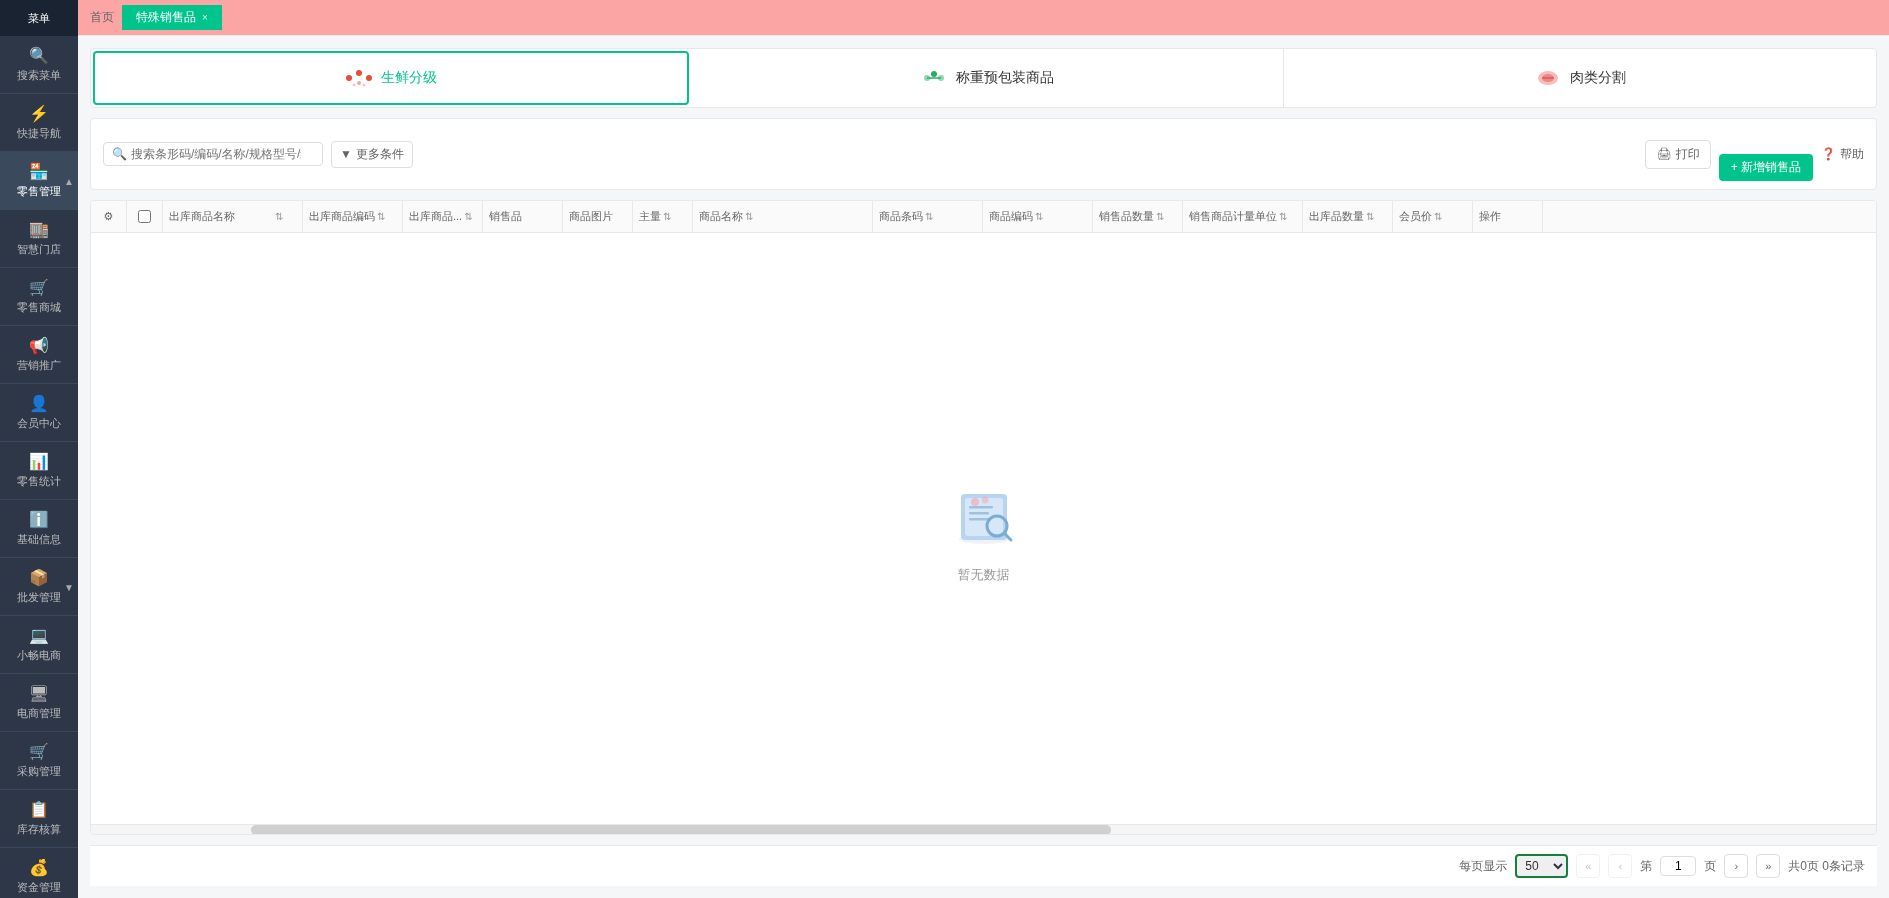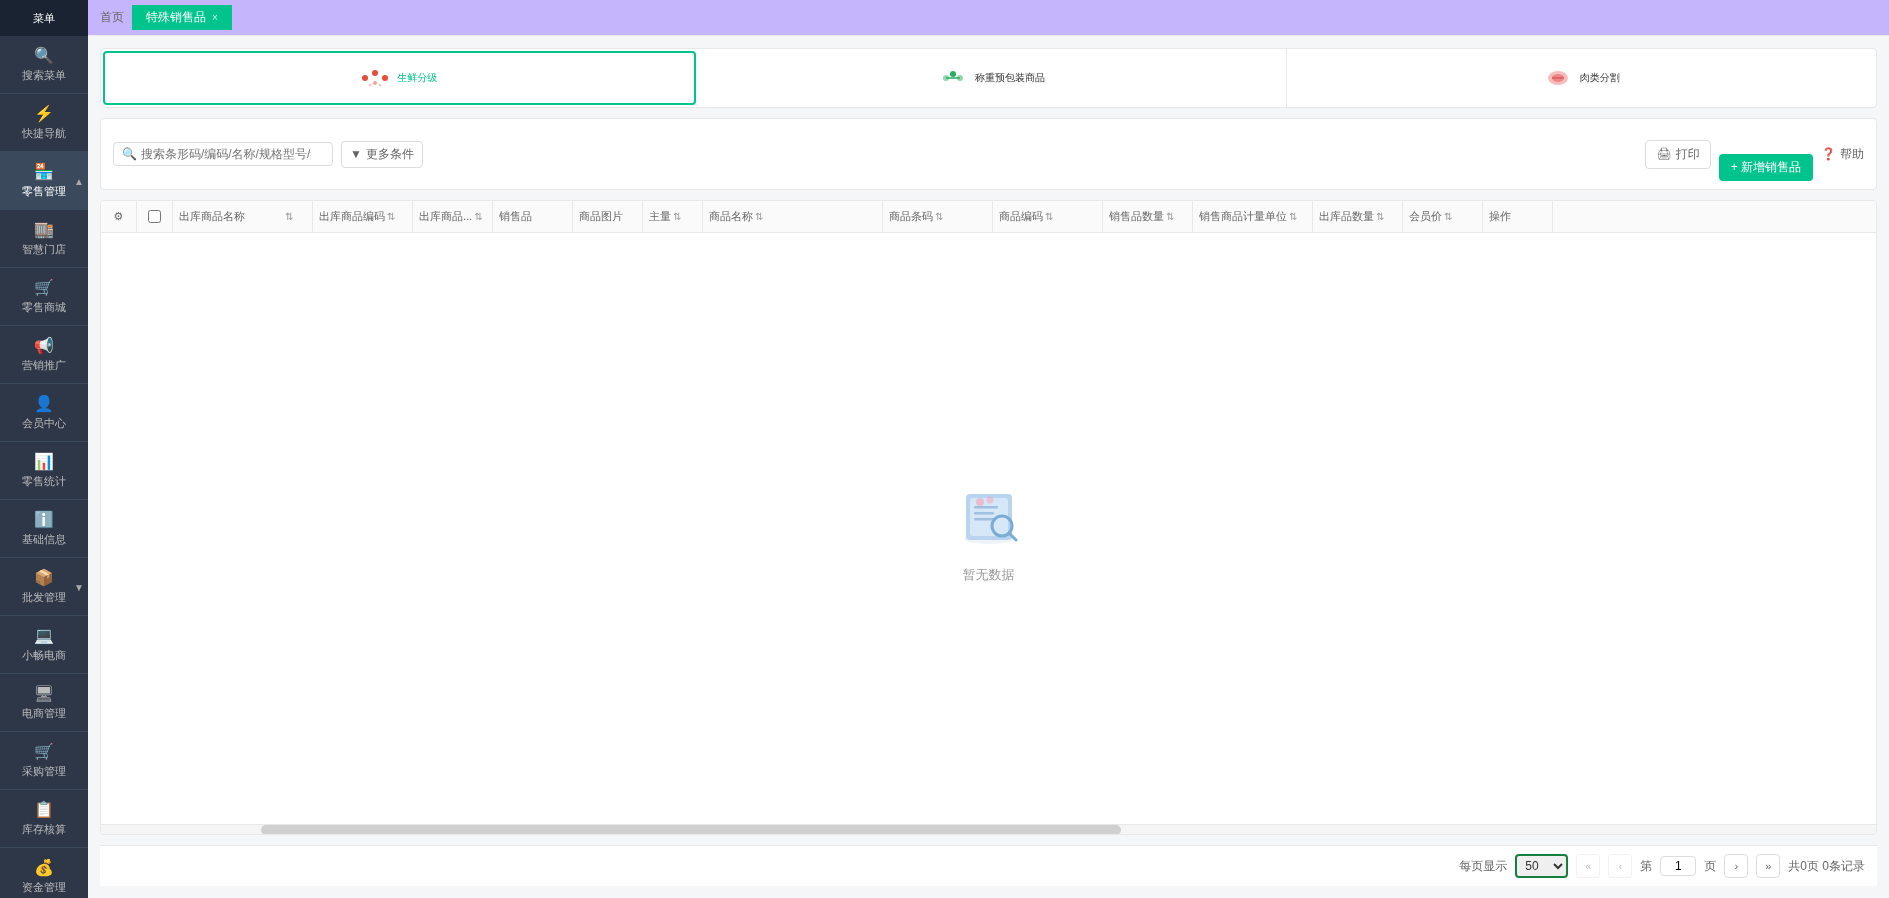--- a/index.html
+++ b/index.html
@@ -1,20 +1,20 @@
 <!DOCTYPE html>
 <html><head>
   <meta charset="utf-8">
   <style>
     * { box-sizing: border-box; margin: 0; padding: 0; font-family: 'Microsoft YaHei', '微软雅黑', Arial, sans-serif; }
     body { display: flex; height: 898px; overflow: hidden; background: #f0f2f5; font-size: 12px; }
 
     
     .sidebar {
-      width: 88px;
+      width: 78px;
       background: #2d3748;
       color: #ccc;
       display: flex;
       flex-direction: column;
       overflow-y: auto;
       overflow-x: hidden;
       flex-shrink: 0;
     }
     .sidebar-logo {
       background: #1a2332;
@@ -44,21 +44,21 @@
     
     .main {
       flex: 1;
       display: flex;
       flex-direction: column;
       overflow: hidden;
     }
 
     
     .topbar {
-      background: #c4b5fd;
+      background: #fca5a5;
       display: flex;
       align-items: center;
       padding: 0 12px;
       height: 36px;
       border-bottom: 1px solid #e8e8e8;
       gap: 8px;
     }
     .topbar-home {
       color: #666;
       font-size: 12px;
@@ -98,21 +98,21 @@
     }
     .cat-tab {
       flex: 1;
       display: flex;
       align-items: center;
       justify-content: center;
       gap: 8px;
       padding: 14px 0;
       cursor: pointer;
       border-right: 1px solid #e8e8e8;
-      font-size: 10px;
+      font-size: 14px;
       color: #333;
     }
     .cat-tab:last-child { border-right: none; }
     .cat-tab.active {
       border: 2px solid #00c48c;
       color: #00c48c;
       font-weight: 500;
       border-radius: 4px;
       margin: 2px;
     }

